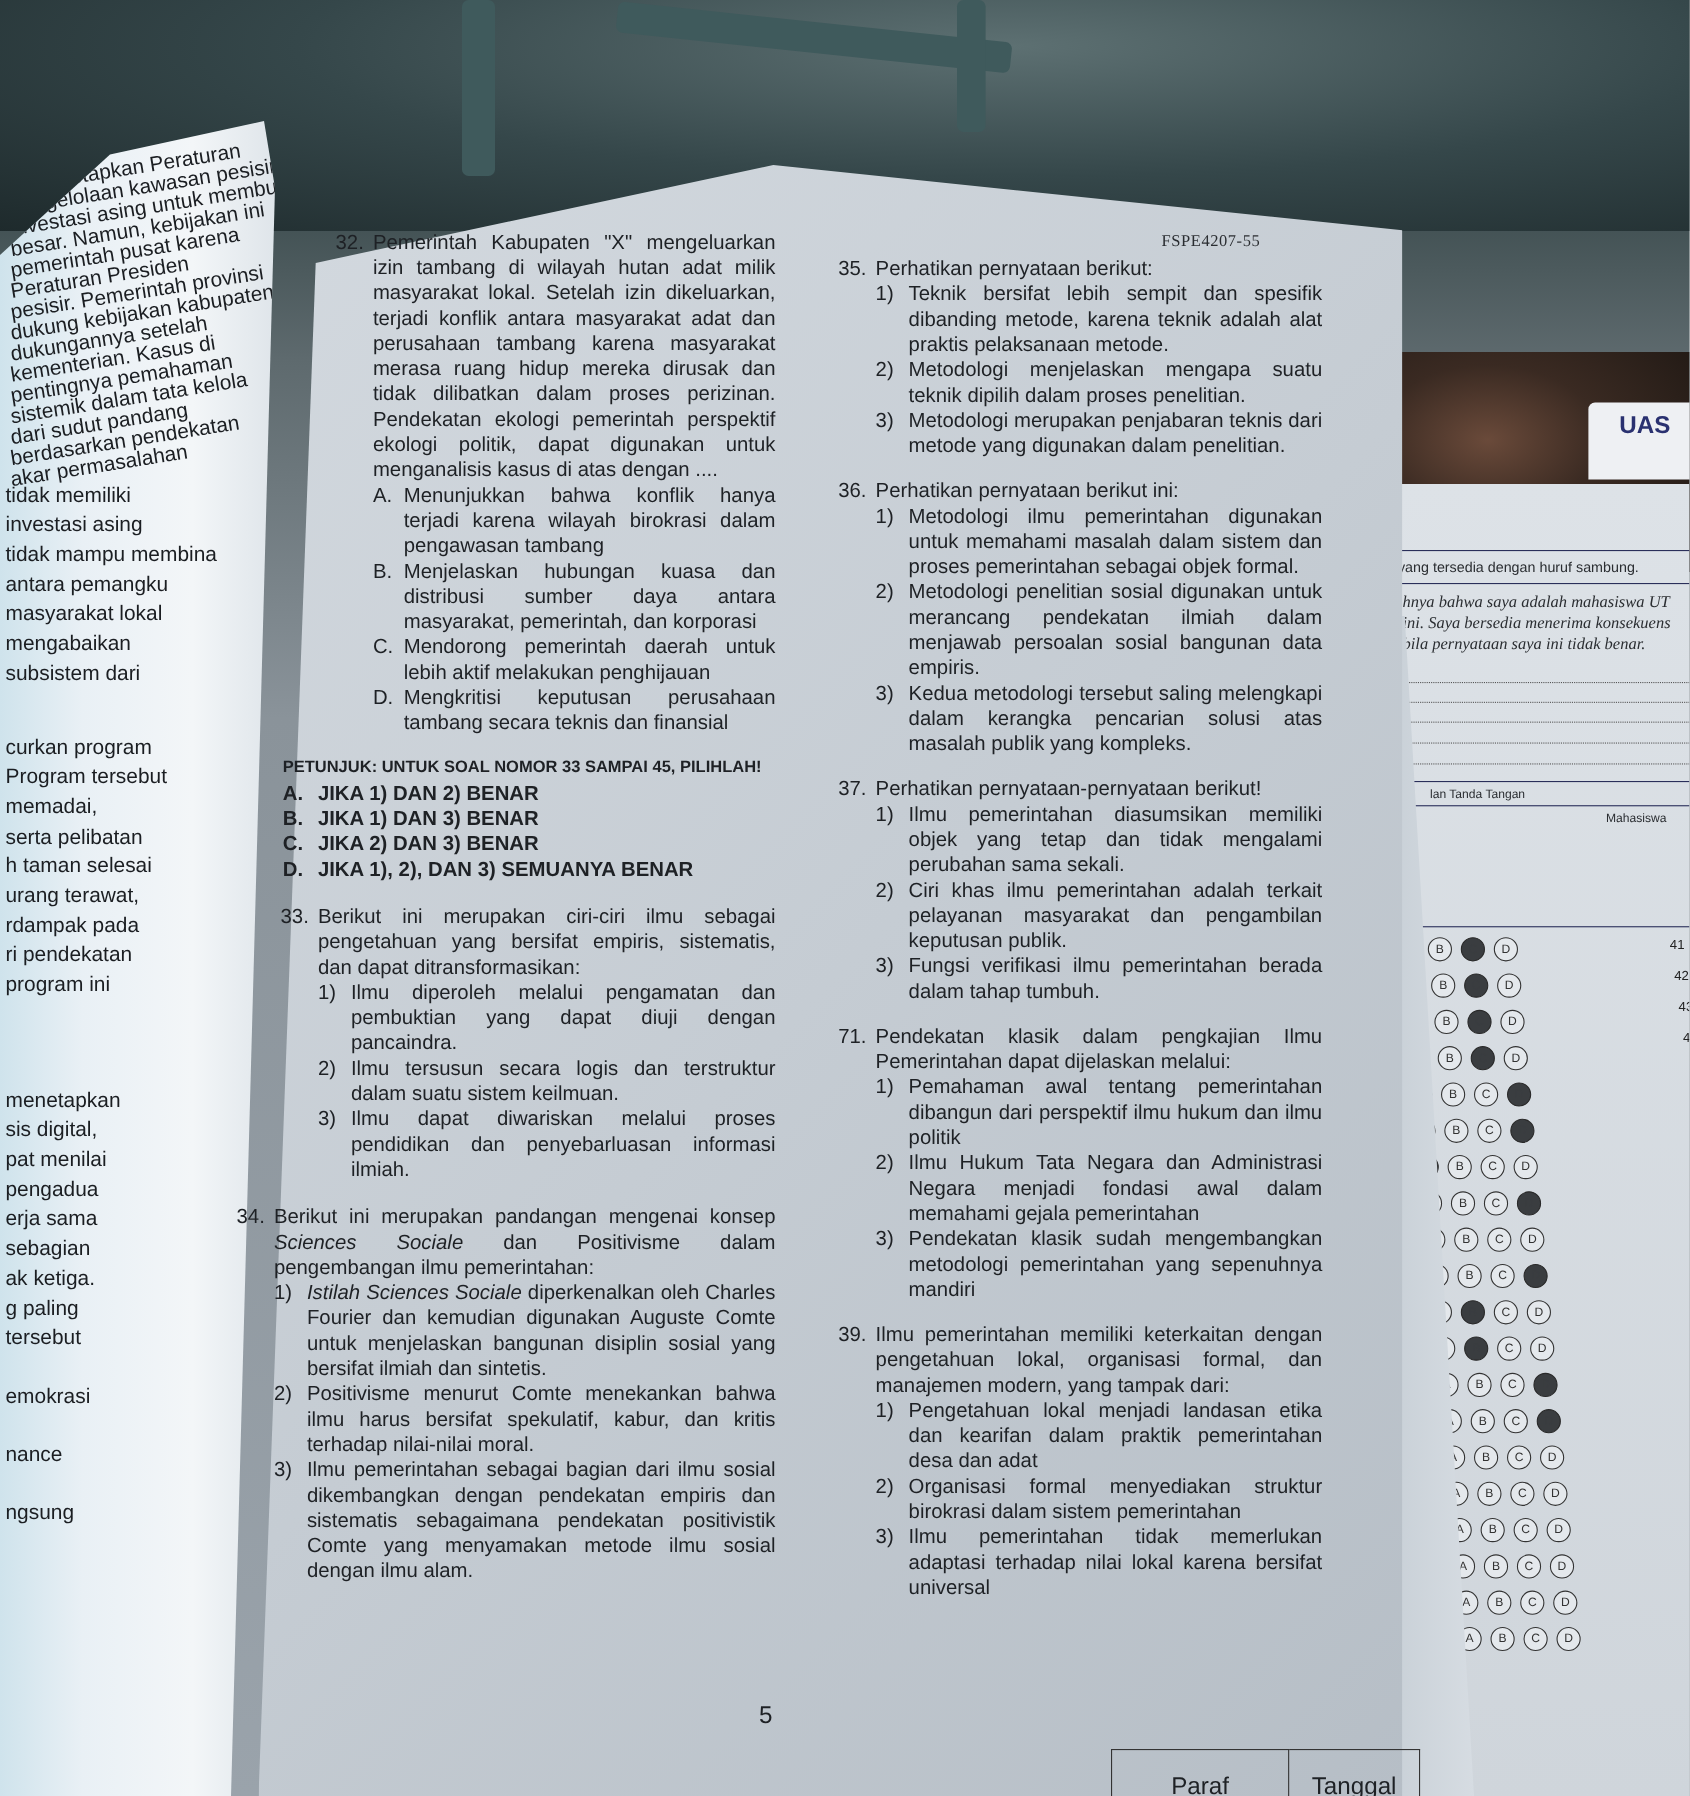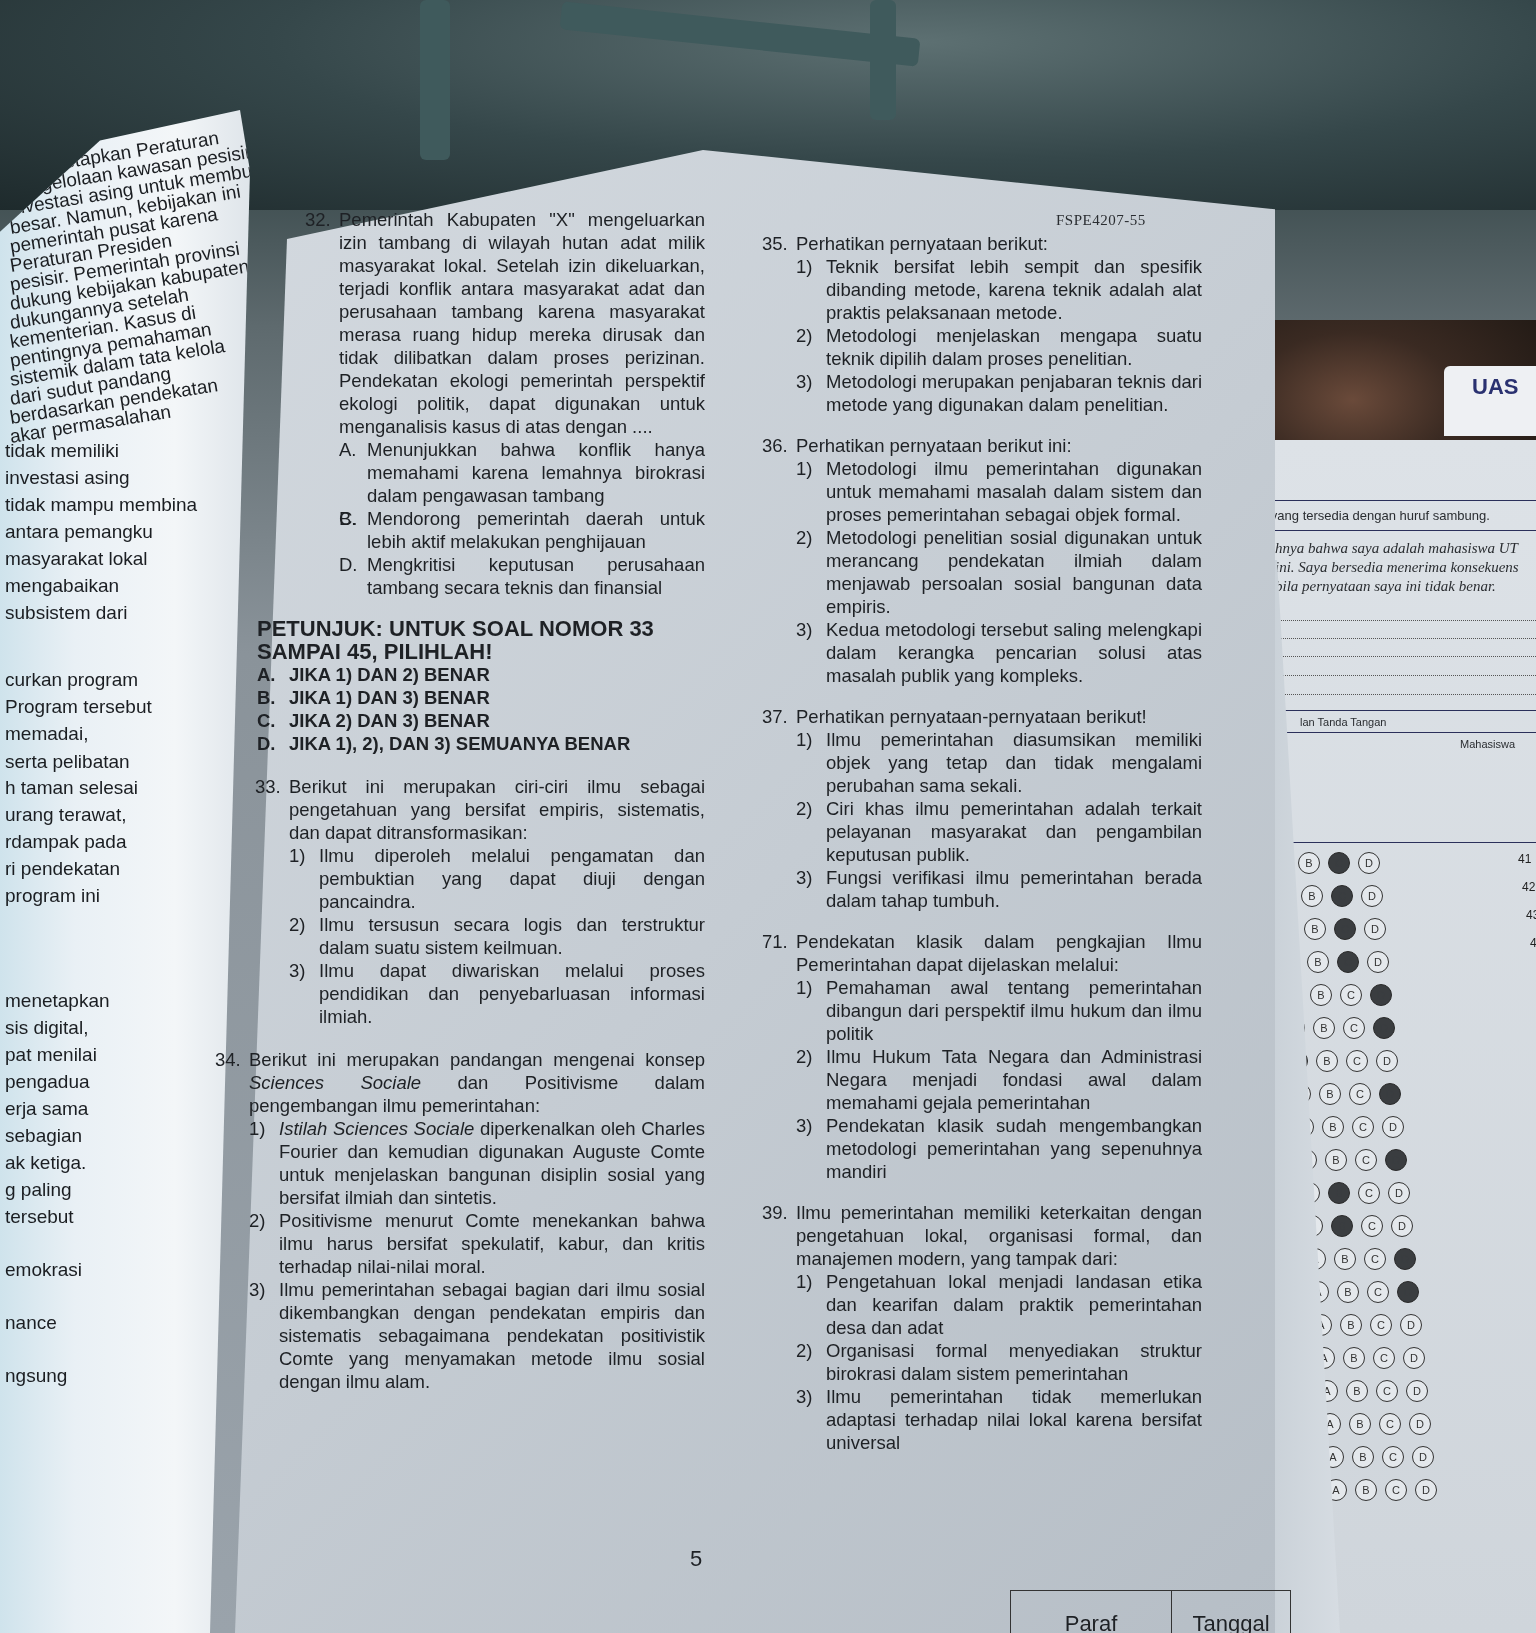--- a/index.html
+++ b/index.html
@@ -46,21 +46,21 @@
   }
   .col p { margin:0; }
   .q { position:relative; padding-left:34px; margin-bottom:18px; }
   .q .num { position:absolute; left:0; top:0; }
   .q .stem { text-align:justify; }
   .item { position:relative; padding-left:30px; text-align:justify; }
   .item .lbl { position:absolute; left:0; top:0; }
   .opt { position:relative; padding-left:28px; text-align:justify; }
   .opt .lbl { position:absolute; left:0; top:0; }
   .it { font-style:italic; }
-  .instr { font-weight:bold; font-size:22px; margin-bottom:2px; }
+  .instr { font-weight:bold; font-size:15px; margin-bottom:2px; }
   .instr-opt { font-weight:bold; position:relative; padding-left:32px; }
   .instr-opt .lbl { position:absolute; left:0; }
   .code { position:absolute; left:1056px; top:212px; font-family:"Liberation Serif", serif; font-size:15px; color:#2a2d31; letter-spacing:0.5px; }
   .page-num { position:absolute; left:690px; top:1546px; font-size:22px; color:#1e2125; }
   .sign-table {
     position:absolute; left:1010px; top:1590px; border-collapse:collapse; font-size:22px; color:#1e2125;
   }
   .sign-table td { border:1.5px solid #333; padding:20px 0; text-align:center; }
   
   .answer-sheet {
@@ -293,22 +293,22 @@
 </div>
 <div class="flap"></div>
 
 <div class="exam-page"></div>
 <div class="code">FSPE4207-55</div>
 
 <div class="col" style="left:305px;top:208px;width:400px;">
   <div class="q">
     <span class="num">32.</span>
     <p class="stem">Pemerintah Kabupaten "X" mengeluarkan izin tambang di wilayah hutan adat milik masyarakat lokal. Setelah izin dikeluarkan, terjadi konflik antara masyarakat adat dan perusahaan tambang karena masyarakat merasa ruang hidup mereka dirusak dan tidak dilibatkan dalam proses perizinan. Pendekatan ekologi pemerintah perspektif ekologi politik, dapat digunakan untuk menganalisis kasus di atas dengan ....</p>
-    <div class="opt"><span class="lbl">A.</span><span>Menunjukkan bahwa konflik hanya memahami karena lemahnya birokrasi dalam pengawasan tambang</span></div>
-    <div class="opt"><span class="lbl">B.</span></div>
+    <div class="opt"><span class="lbl">A.</span><span>Menunjukkan bahwa konflik hanya terjadi karena wilayah birokrasi dalam pengawasan tambang</span></div>
+    <div class="opt"><span class="lbl">B.</span><span>Menjelaskan hubungan kuasa dan distribusi sumber daya antara masyarakat, pemerintah, dan korporasi</span></div>
     <div class="opt"><span class="lbl">C.</span><span>Mendorong pemerintah daerah untuk lebih aktif melakukan penghijauan</span></div>
     <div class="opt"><span class="lbl">D.</span><span>Mengkritisi keputusan perusahaan tambang secara teknis dan finansial</span></div>
   </div>
 
   <div style="margin-left:-48px;margin-bottom:20px;">
     <p class="instr">PETUNJUK: UNTUK SOAL NOMOR 33 SAMPAI 45, PILIHLAH!</p>
     <div class="instr-opt"><span class="lbl">A.</span><span>JIKA 1) DAN 2) BENAR</span></div>
     <div class="instr-opt"><span class="lbl">B.</span><span>JIKA 1) DAN 3) BENAR</span></div>
     <div class="instr-opt"><span class="lbl">C.</span><span>JIKA 2) DAN 3) BENAR</span></div>
     <div class="instr-opt"><span class="lbl">D.</span><span>JIKA 1), 2), DAN 3) SEMUANYA BENAR</span></div>

